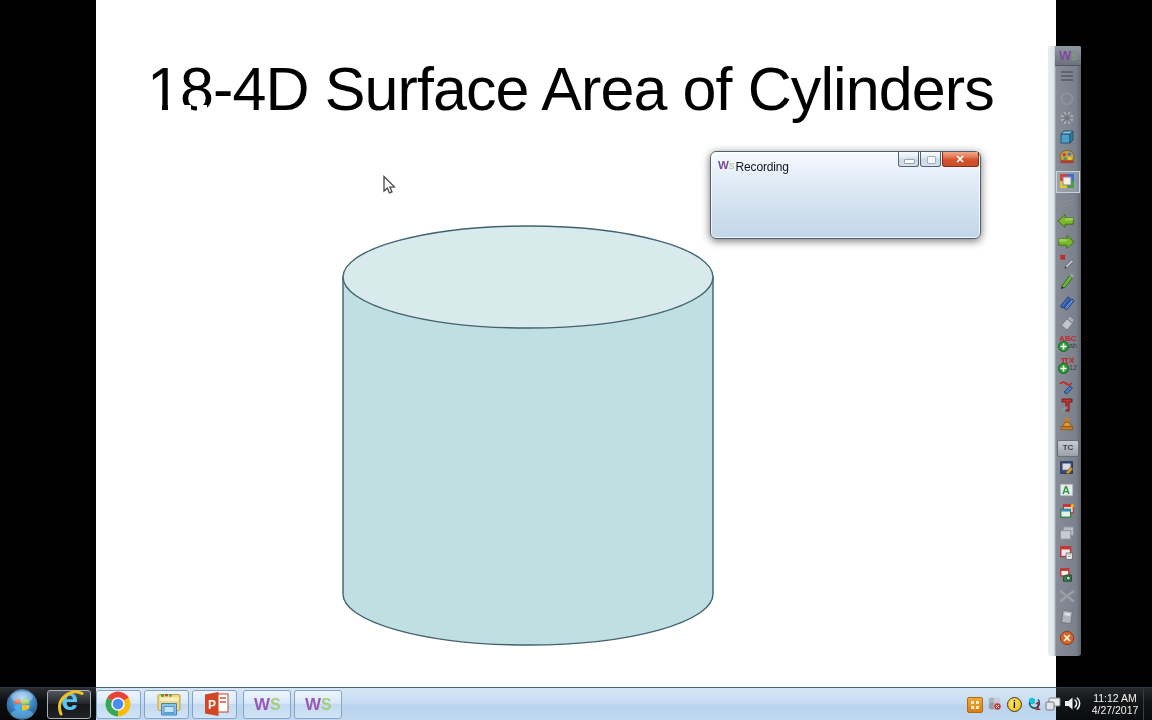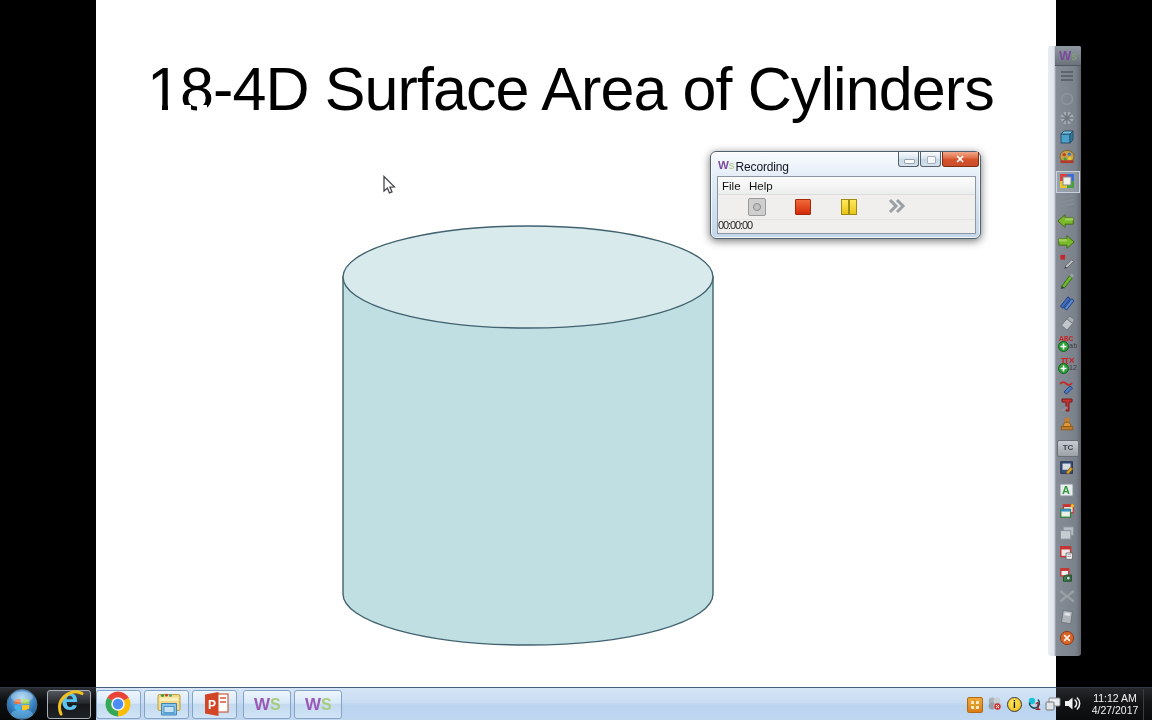--- a/index.html
+++ b/index.html
@@ -63,40 +63,20 @@
 
 <div id="dlg" class="abs">
   <div id="dlg-title" style="left:7px;"><span style="color:#7d4a9e;font-weight:bold;">W</span><span style="color:#a9cb84;">s</span><span class="rec">Recording</span></div>
 
   <div class="capbtn" style="left:187px;width:21px;"></div>
   <div class="capbtn" style="left:209px;width:21px;"></div>
   <div class="capbtn" style="left:231px;width:37px;background:linear-gradient(#f1a98c,#e0714b 40%,#d4512a 55%,#c94f2b);border-color:#7c2d12;"></div>
   <div style="position:absolute;left:193px;top:7px;width:9px;height:3px;background:#fdfdfd;border:1px solid #9aa4ad;border-radius:1px;"></div>
   <div style="position:absolute;left:216px;top:4px;width:7px;height:6px;background:#f5f8fa;border:1px solid #a7b0b8;border-radius:1px;"></div>
   <div style="position:absolute;left:242px;top:1px;width:14px;height:12px;color:#fff;font-size:11px;font-weight:bold;text-align:center;line-height:12px;">✕</div>
-  <div id="dlg-inner">
-    <div id="menubar">
-        <span style="position:absolute;left:4px;top:3px;">File</span>
-        <span style="position:absolute;left:31px;top:3px;">Help</span>
-      </div>
-
-    <div style="position:absolute;left:30px;top:21px;width:16px;height:16px;background:#cfcfcf;border:1px solid #9a9a9a;border-radius:2px;">
-      <div style="position:absolute;left:4px;top:4px;width:6px;height:6px;border:1px solid #8a8a8a;border-radius:50%;background:#c3c3c3;"></div>
-    </div>
-    <div style="position:absolute;left:77px;top:22px;width:14px;height:14px;background:linear-gradient(#f06a3a,#d42a0a);border:1px solid #a32708;border-radius:1px;"></div>
-    <div style="position:absolute;left:123px;top:22px;width:6px;height:14px;background:linear-gradient(#ffe95e,#e8c417);border:1px solid #a08c10;"></div>
-    <div style="position:absolute;left:131px;top:22px;width:6px;height:14px;background:linear-gradient(#ffe95e,#e8c417);border:1px solid #a08c10;"></div>
-    <svg style="position:absolute;left:170px;top:21px;" width="18" height="16" viewBox="0 0 18 16">
-      <path d="M2 2 L8 8 L2 14" fill="none" stroke="#9aa0a6" stroke-width="3"></path>
-      <path d="M9 2 L15 8 L9 14" fill="none" stroke="#9aa0a6" stroke-width="3"></path>
-    </svg>
-    <div id="statusrow">
-        <span style="position:absolute;left:0px;top:-1px;">00:00:00</span>
-      </div>
-  </div>
 </div>
 
 <div id="sidebar" class="abs">
   <div style="position:absolute;left:7px;top:0;width:26px;height:19px;background:linear-gradient(#9099a2,#6b727b);border-bottom:1px solid #51575f;border-radius:2px 2px 0 0;
       color:#7d4a9e;font-weight:bold;font-size:13px;text-align:center;line-height:19px;">W<span style="color:#87a86b;font-weight:normal;font-size:11px;">s</span></div>
 </div>
 
 <div id="sics">
 <svg class="sic" style="top:68px" width="18" height="14" viewBox="0 0 18 14">
       <g stroke="#565c64" stroke-width="1.6">
@@ -166,21 +146,21 @@
       <path d="M12 3 L14 0.5 L16.8 2.8 L15 5.5 Z" fill="#9a9fa5"></path>
     </svg>
 <svg class="sic" style="top:295px" width="18" height="17" viewBox="0 0 18 17">
       <path d="M2 12 L10 2 L12.5 4 L4.5 14 Z" fill="#3c6ec8" stroke="#1e3c78"></path>
       <path d="M6 14 L14 4 L16.5 6 L8.5 16 Z" fill="#5888d8" stroke="#1e3c78"></path>
     </svg>
 <svg class="sic" style="top:315px" width="18" height="17" viewBox="0 0 18 17">
       <path d="M3 11 L9 4 L15 9 L9 16 Z" fill="#c0c6cc" stroke="#70767c"></path>
       <path d="M9 4 L12 1 L17 5 L15 9 Z" fill="#a8aeb4" stroke="#70767c"></path>
     </svg>
-<div class="sic" style="top:334px;width:18px;height:18px;font-family:Liberation Mono, monospace;">
+<div class="sic" style="top:334px;width:18px;height:18px;">
       <span style="position:absolute;left:1px;top:0;font-size:8px;font-weight:bold;color:#c42828;letter-spacing:0;">ABC</span>
       <svg style="position:absolute;left:0px;top:7px" width="11" height="11" viewBox="0 0 11 11">
         <circle cx="5.5" cy="5.5" r="5" fill="#2e9e38" stroke="#14641e"></circle>
         <path d="M5.5 2.5 L5.5 8.5 M2.5 5.5 L8.5 5.5" stroke="#fff" stroke-width="1.6"></path>
       </svg>
       <span style="position:absolute;left:11px;top:8px;font-size:7px;color:#3c3c3c;">ab</span>
     </div>
 <div class="sic" style="top:356px;width:18px;height:18px;">
       <span style="position:absolute;left:3px;top:-1px;font-size:10px;font-weight:bold;color:#c42828;">π×</span>
       <svg style="position:absolute;left:0px;top:7px" width="11" height="11" viewBox="0 0 11 11">

